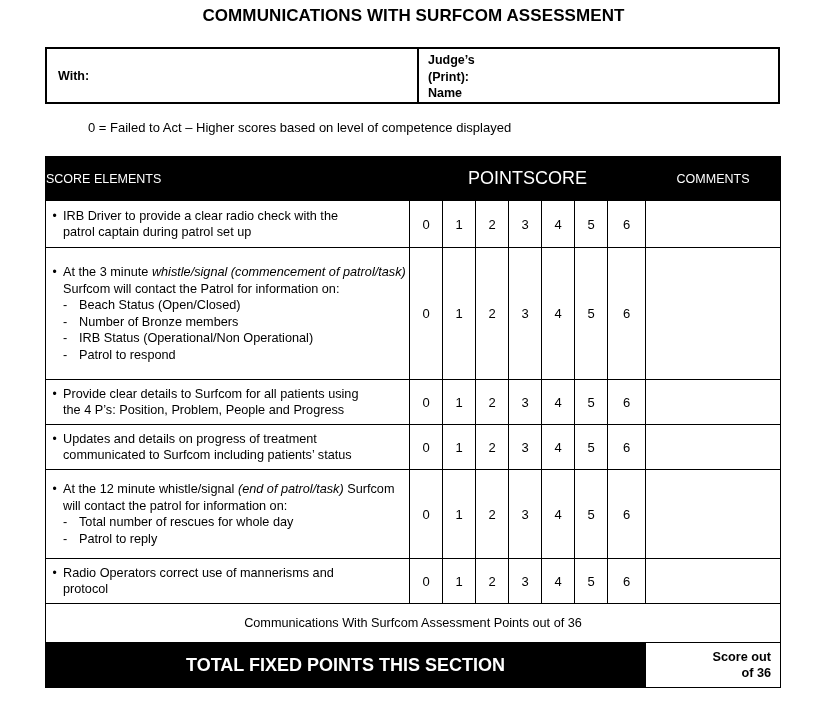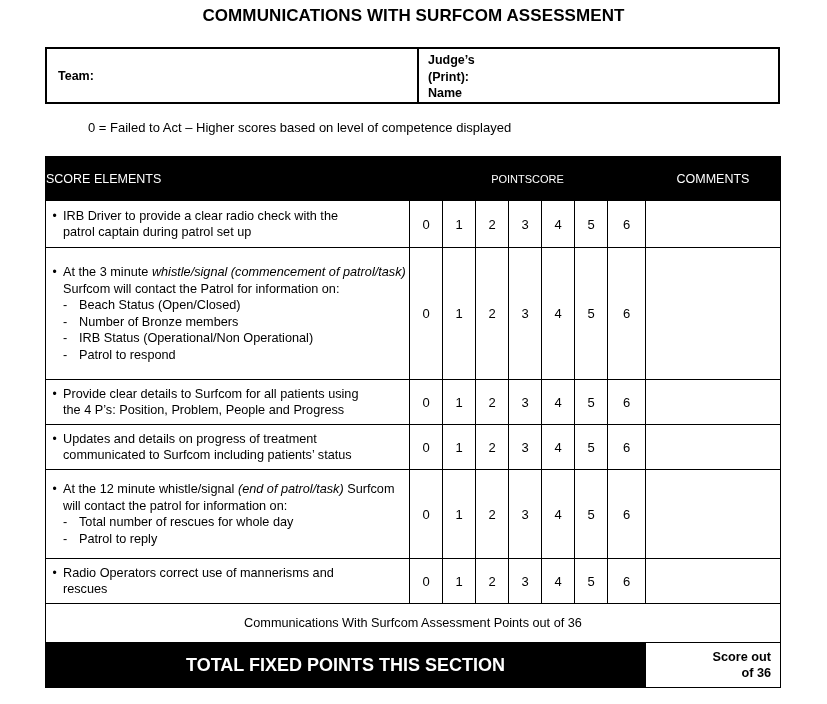--- a/index.html
+++ b/index.html
@@ -102,21 +102,21 @@
     border: 1px solid #000000;
     height: 43px;
   }
   .hdr-elements {
     font-size: 12.5px;
     font-weight: bold;
     padding-left: 14px;
     text-align: left;
   }
   .hdr-points {
-    font-size: 11px;
+    font-size: 18px;
     text-align: center;
   }
   .hdr-comments {
     font-size: 12.5px;
     font-weight: bold;
     text-align: center;
   }
 
   
   .elem {
@@ -189,21 +189,21 @@
 </style>
 </head>
 <body>
 
 <div class="page">
 
   <div class="doc-title">COMMUNICATIONS WITH SURFCOM ASSESSMENT</div>
 
   <div class="info-box">
     <div class="info-left">
-      <span class="lbl">Team:</span>
+      <span class="lbl">With:</span>
     </div>
     <div class="info-right">
       <span class="lbl">Judge’s</span>
       <span class="lbl">(Print):</span>
       <span class="lbl">Name</span>
     </div>
   </div>
 
   <div class="instruction">0 = Failed to Act – Higher scores based on level of competence displayed</div>
 
@@ -348,21 +348,21 @@
       <td class="sc">6</td>
       <td class="cmt"></td>
     </tr>
 
     <tr>
       <td class="elem vcenter">
         <div class="bullet-row">
           <span class="bul">•</span>
           <span class="btxt">
             <span>Radio Operators correct use of mannerisms and</span><br>
-            <span>rescues</span>
+            <span>protocol</span>
           </span>
         </div>
       </td>
       <td class="sc" style="height:44px">0</td>
       <td class="sc">1</td>
       <td class="sc">2</td>
       <td class="sc">3</td>
       <td class="sc">4</td>
       <td class="sc">5</td>
       <td class="sc">6</td>

